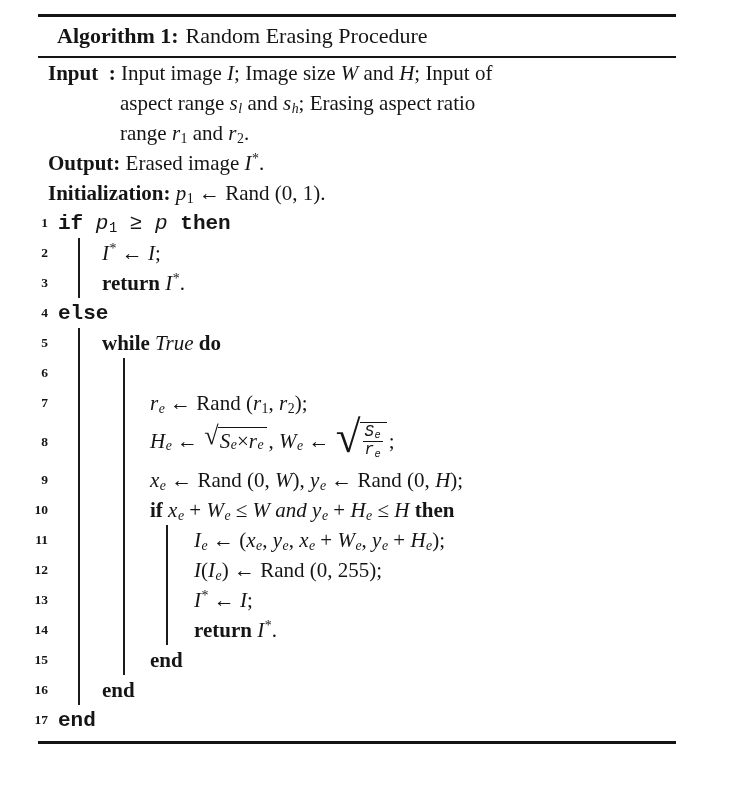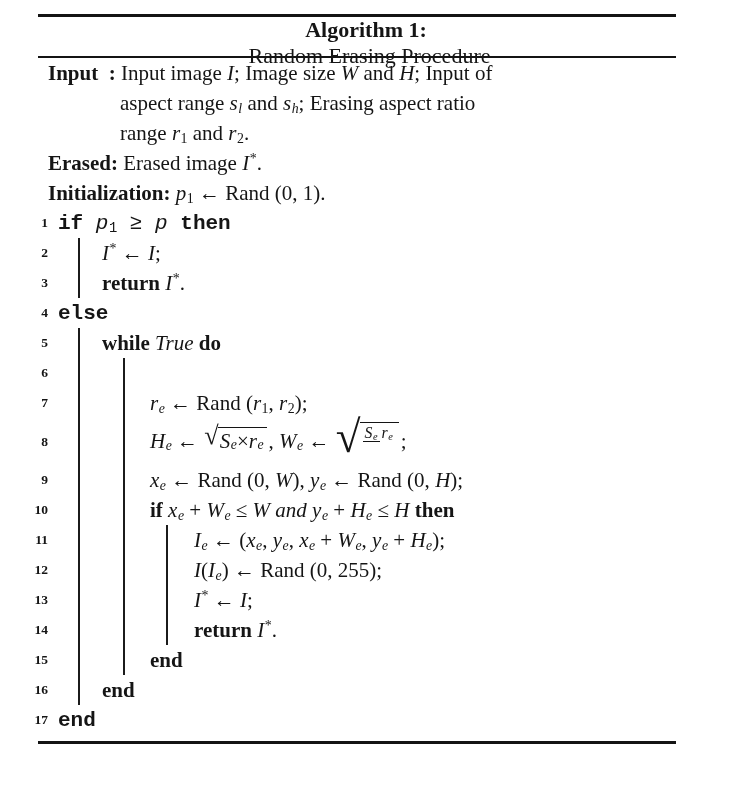--- a/index.html
+++ b/index.html
@@ -4,21 +4,21 @@
 <style>
   html,body{margin:0;padding:0;}
   body{
     width:739px;height:794px;background:#ffffff;overflow:hidden;
     font-family:"Liberation Serif","DejaVu Serif",serif;color:#151515;
     -webkit-font-smoothing:antialiased;
   }
   .algo{padding-top:14px;margin-left:20px;width:662px;}
   .rule{margin-left:18px;width:638px;height:2.6px;background:#141414;}
   .title-row{margin-left:37px;height:39px;display:flex;align-items:center;
-    font-size:22px;white-space:nowrap;flex-direction:column;}
+    font-size:22px;white-space:nowrap;}
   .title-bold{font-weight:bold;margin-right:7px;}
   .preamble{font-size:21px;}
   .pre-line{margin-left:28px;height:30px;line-height:30px;white-space:nowrap;}
   .pre-line.hang{padding-left:72px;}
   .body-lines{font-size:21px;}
   .algo-row{display:flex;align-items:center;min-height:30px;}
   .algo-row.tall-row{min-height:47px;}
   .lnum{flex:none;width:28px;text-align:right;font-size:13.5px;font-weight:bold;
     color:#151515;}
   .lcontent{position:relative;flex:1;align-self:stretch;display:flex;
@@ -36,41 +36,41 @@
     line-height:0;margin-left:0.5px;}
   sup.sp{font-size:0.66em;vertical-align:baseline;position:relative;top:-0.5em;
     line-height:0;margin-left:0.5px;}
   .sqrt{display:inline-flex;align-items:flex-start;margin:0 2px 0 1px;}
   .surd{line-height:0.92;font-size:1.25em;margin-right:-1px;
     transform:translateY(-0.1em);}
   .rdc{border-top:1.7px solid #141414;padding:1px 3px 0 2px;display:flex;
     align-items:center;}
   .sqrt.tall{vertical-align:-0.4em;}
   .sqrt.tall .surd{font-size:2.15em;line-height:0.88;transform:translateY(-0.08em);}
-  .frac{display:inline-flex;flex-direction:row;
-    font-size:0.75em;line-height:1.08;padding:0 1px;}
+  .frac{display:inline-flex;flex-direction:column;align-items:center;
+    font-size:0.75em;line-height:1.08;padding:0 1px;font-family:Liberation Mono, monospace;}
   .fnum{border-bottom:1.4px solid #141414;padding:0 2px 0.5px 2px;}
   .fden{padding:0 2px;}
   .spacer{height:6px;}
 </style>
 </head>
 <body>
 
 <div class="algo">
   <div class="rule"></div>
   <div class="title-row">
     <span class="title-bold">Algorithm 1:</span>
     <span>Random Erasing Procedure</span>
   </div>
   <div class="rule"></div>
   <div class="preamble">
       <div class="pre-line"><span class="kw">Input</span><span class="t"> </span><span class="kw">:</span><span class="t"> Input image </span><span class="mv">I</span><span class="t">; Image size </span><span class="mv">W</span><span class="t"> and </span><span class="mv">H</span><span class="t">; Input of</span></div>
       <div class="pre-line hang"><span class="t">aspect range </span><span class="mv">s</span><sub class="sb"><span class="mv">l</span></sub><span class="t"> and </span><span class="mv">s</span><sub class="sb"><span class="mv">h</span></sub><span class="t">; Erasing aspect ratio</span></div>
       <div class="pre-line hang"><span class="t">range </span><span class="mv">r</span><sub class="sb">1</sub><span class="t"> and </span><span class="mv">r</span><sub class="sb">2</sub><span class="t">.</span></div>
-      <div class="pre-line"><span class="kw">Erased:</span><span class="t"> Erased image </span><span class="mv">I</span><sup class="sp">*</sup><span class="t">.</span></div>
+      <div class="pre-line"><span class="kw">Output:</span><span class="t"> Erased image </span><span class="mv">I</span><sup class="sp">*</sup><span class="t">.</span></div>
       <div class="pre-line"><span class="kw">Initialization:</span><span class="t"> </span><span class="mv">p</span><sub class="sb">1</sub><span class="t"> ← Rand (0, 1).</span></div>
     </div>
   <div class="body-lines">
       <div class="algo-row">
         <div class="lnum">1</div>
         <div class="lcontent lvl0">
           <span class="ltext"><span class="kw">if </span><span class="mv">p</span><sub class="sb">1</sub><span class="t"> ≥ </span><span class="mv">p</span><span class="kw"> then</span></span>
         </div>
       </div>
       <div class="algo-row">

